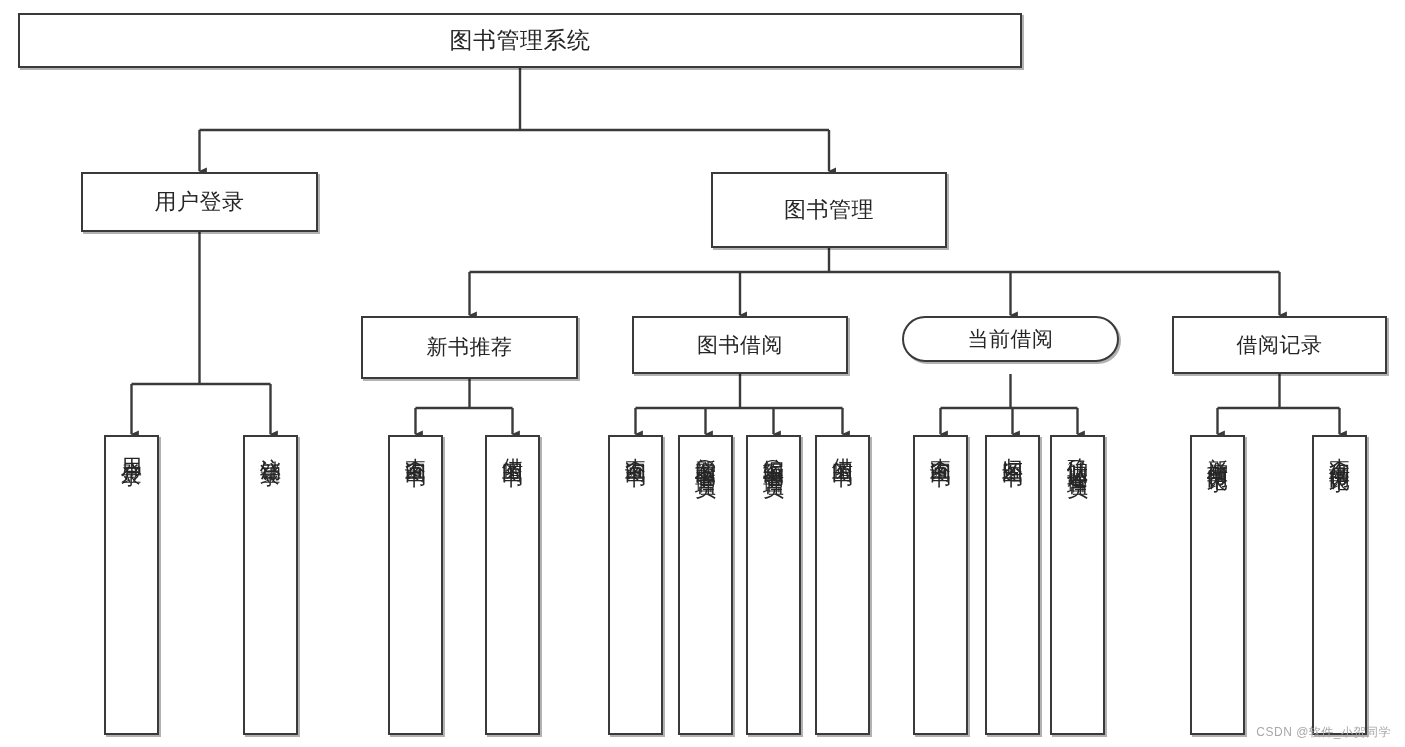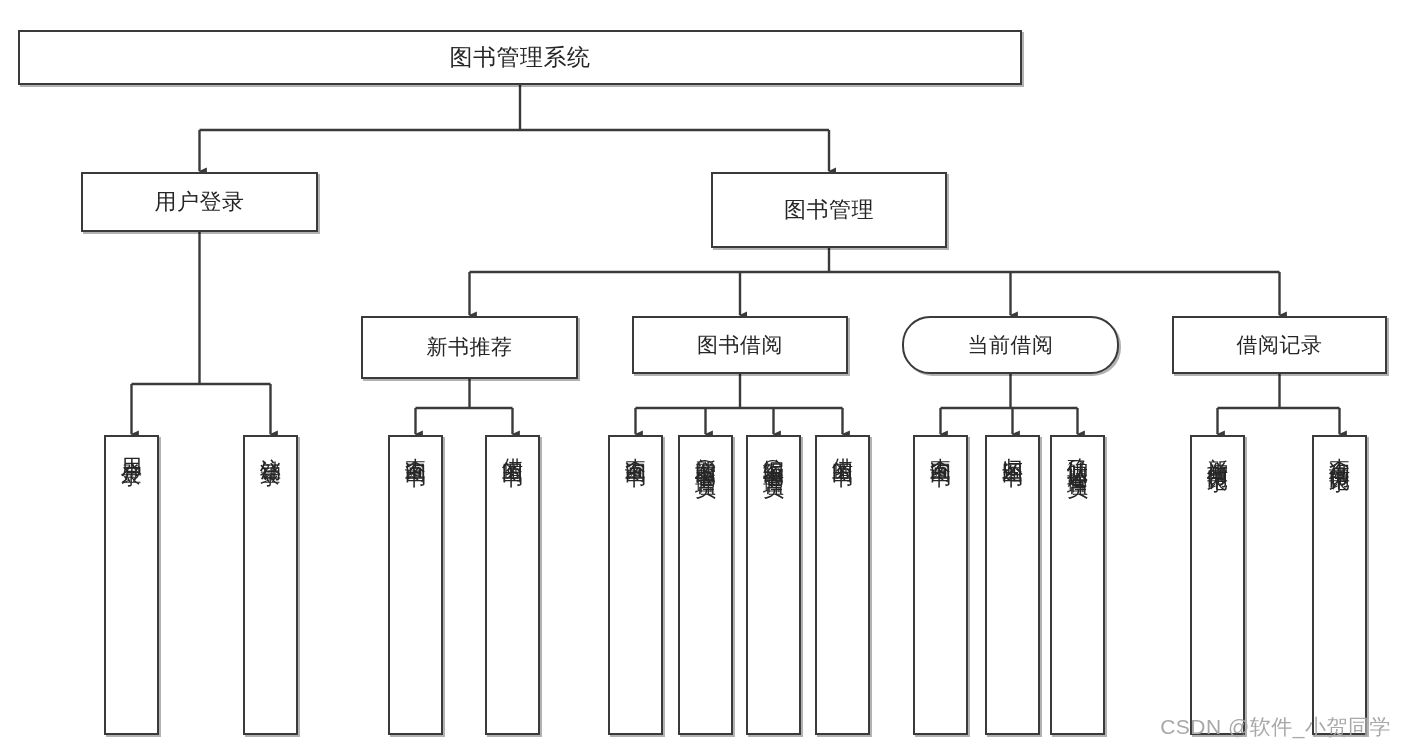--- a/index.html
+++ b/index.html
@@ -56,21 +56,21 @@
     text-orientation: upright;
     line-height: 1.05;
     letter-spacing: 3px;
     white-space: nowrap;
     padding-top: 4px;
   }
   .watermark {
     position: absolute;
     right: 14px;
     bottom: 6px;
-    font-size: 21px;
+    font-size: 12px;
     color: #a8a8a8;
     letter-spacing: 0.5px;
     white-space: nowrap;
     user-select: none;
   }
 </style>
 </head>
 <body>
 
 <div id="diagram-root">
@@ -112,36 +112,36 @@
         <line x1="1012.5" y1="408" x2="1012.5" y2="434" stroke="#3a3a3a" stroke-width="2.4" marker-end="url(#arrowhead)"></line>
         <line x1="1077.5" y1="408" x2="1077.5" y2="434" stroke="#3a3a3a" stroke-width="2.4" marker-end="url(#arrowhead)"></line>
         <line x1="1279.5" y1="374" x2="1279.5" y2="408" stroke="#3a3a3a" stroke-width="2.4"></line>
         <line x1="1217.5" y1="408" x2="1339.5" y2="408" stroke="#3a3a3a" stroke-width="2.4"></line>
         <line x1="1217.5" y1="408" x2="1217.5" y2="434" stroke="#3a3a3a" stroke-width="2.4" marker-end="url(#arrowhead)"></line>
         <line x1="1339.5" y1="408" x2="1339.5" y2="434" stroke="#3a3a3a" stroke-width="2.4" marker-end="url(#arrowhead)"></line>
       </g>
   </svg>
 
   <div id="node-layer">
-      <div class="node-box level-0" style="left: 18px; top: 30px; width: 1004px; height: 55px;">
+      <div class="node-box level-0" style="left: 18px; top: 13px; width: 1004px; height: 55px;">
         <span class="node-label">图书管理系统</span>
       </div>
       <div class="node-box level-1" style="left: 81px; top: 172px; width: 237px; height: 60px;">
         <span class="node-label">用户登录</span>
       </div>
       <div class="node-box level-1" style="left: 711px; top: 172px; width: 236px; height: 76px;">
         <span class="node-label">图书管理</span>
       </div>
       <div class="node-box level-2" style="left: 361px; top: 316px; width: 217px; height: 63px;">
         <span class="node-label">新书推荐</span>
       </div>
       <div class="node-box level-2" style="left: 632px; top: 316px; width: 216px; height: 58px;">
         <span class="node-label">图书借阅</span>
       </div>
-      <div class="node-box level-2" style="left: 902px; top: 316px; width: 217px; height: 58px; border-radius: 28px;">
+      <div class="node-box level-2" style="left: 902px; top: 316px; width: 217px; height: 46px; border-radius: 28px;">
         <span class="node-label">当前借阅</span>
       </div>
       <div class="node-box level-2" style="left: 1172px; top: 316px; width: 215px; height: 58px;">
         <span class="node-label">借阅记录</span>
       </div>
       <div class="node-box level-3" style="left: 104px; top: 435px; width: 55px; height: 300px;">
         <span class="node-label">用户登录</span>
       </div>
       <div class="node-box level-3" style="left: 243px; top: 435px; width: 55px; height: 300px;">
         <span class="node-label">注销登录</span>

